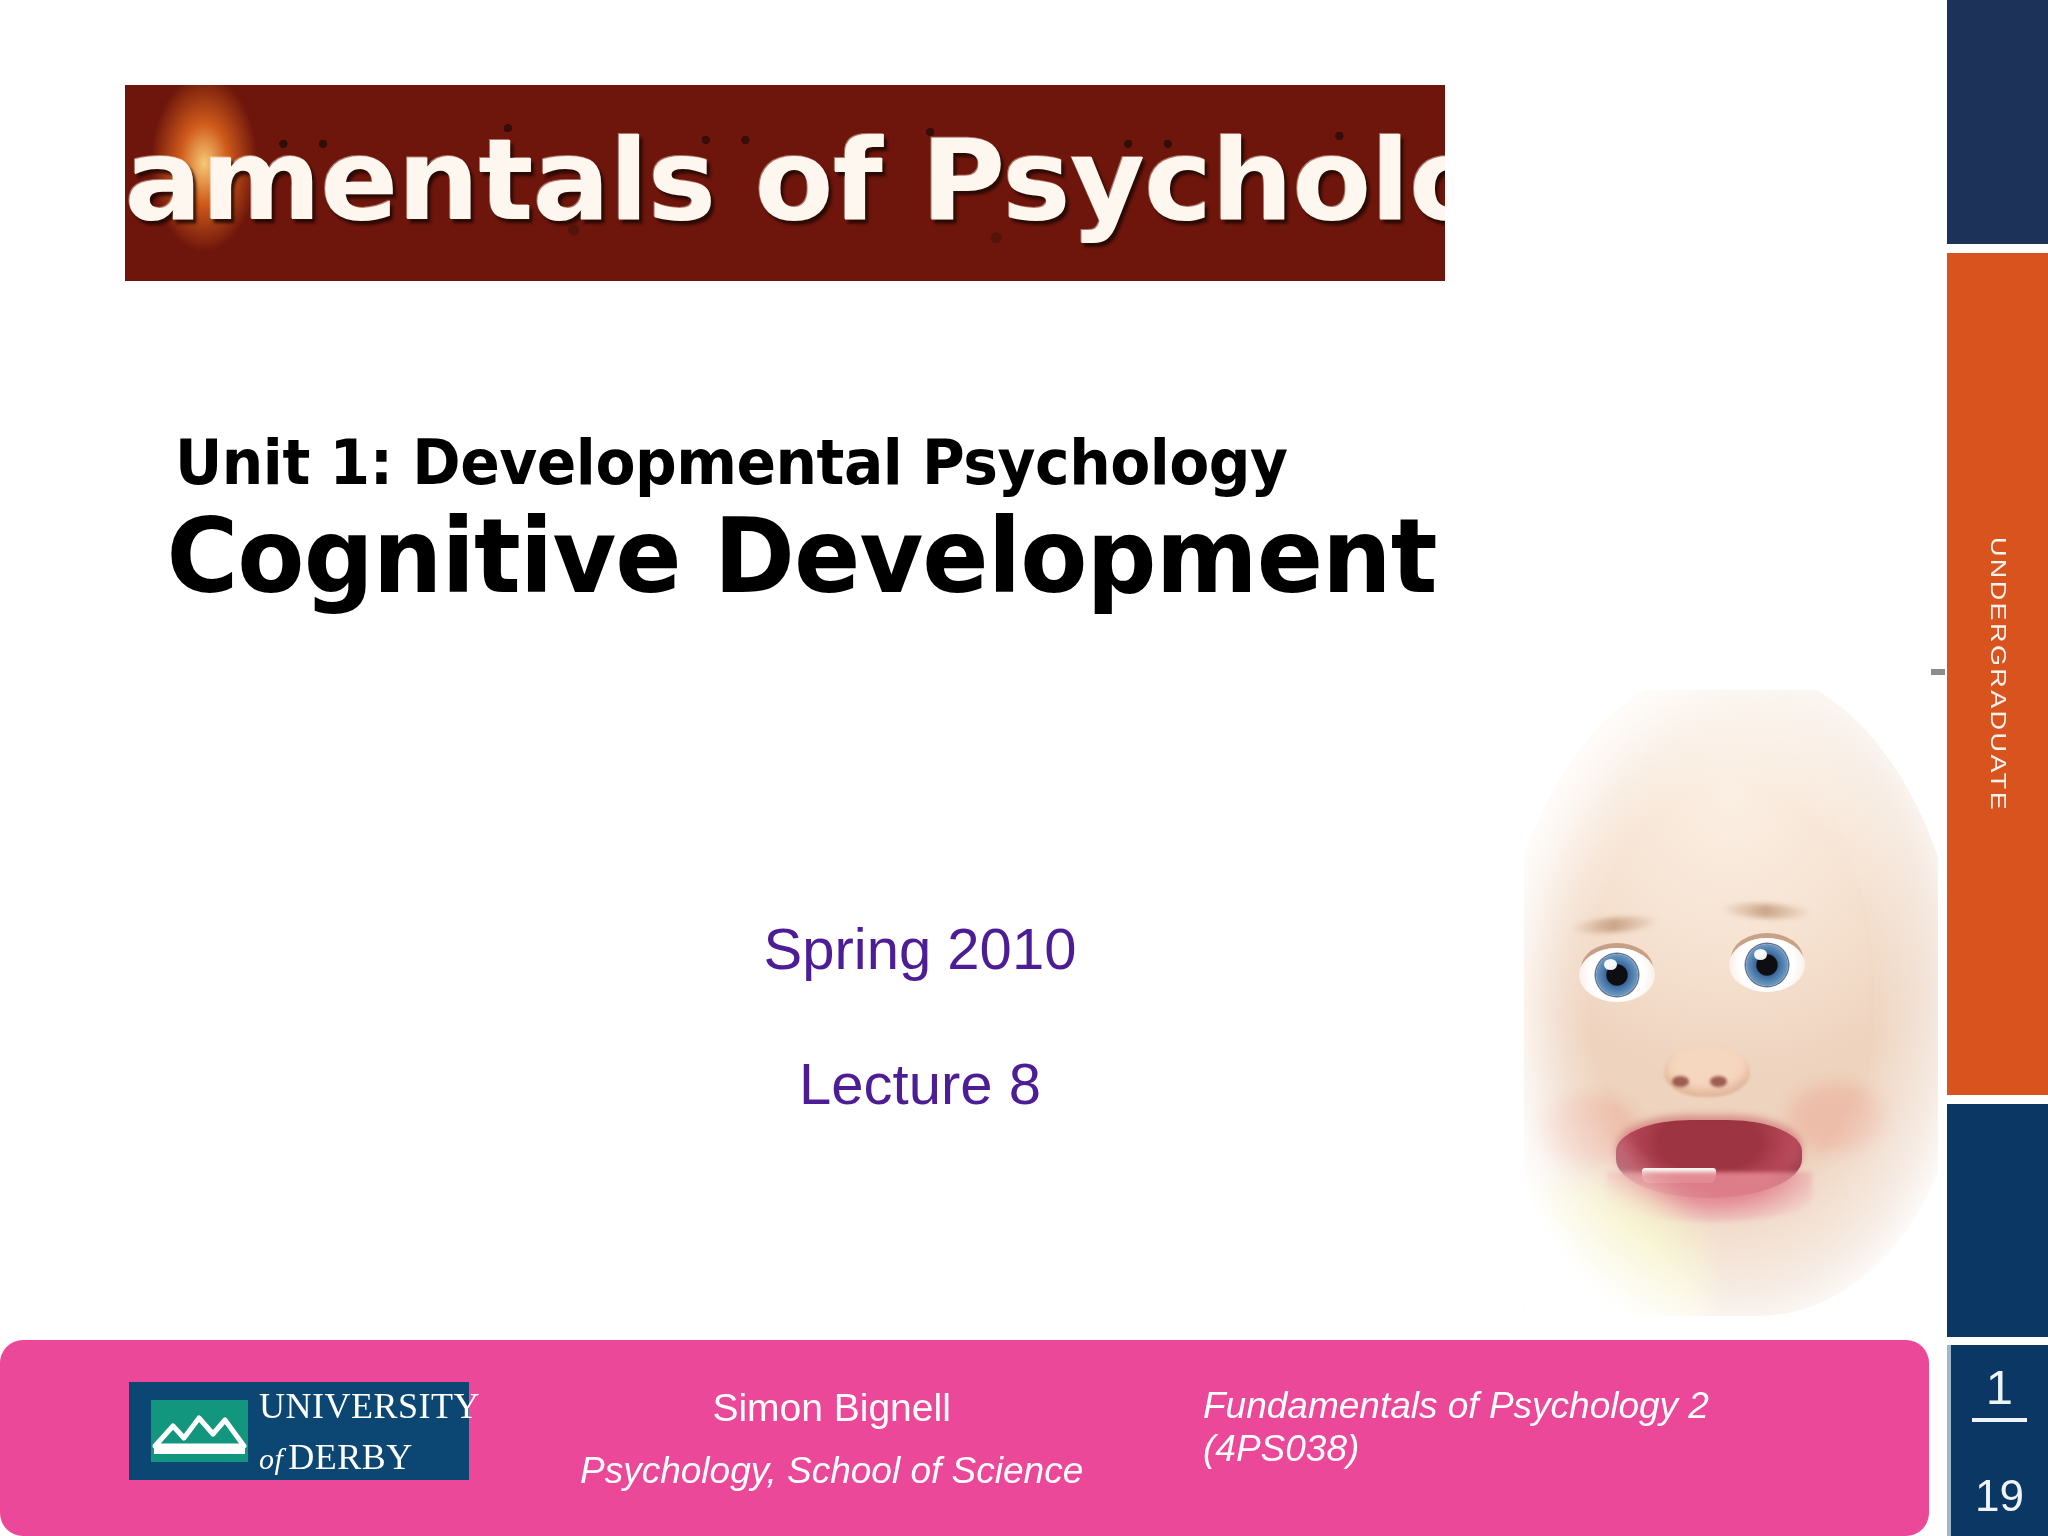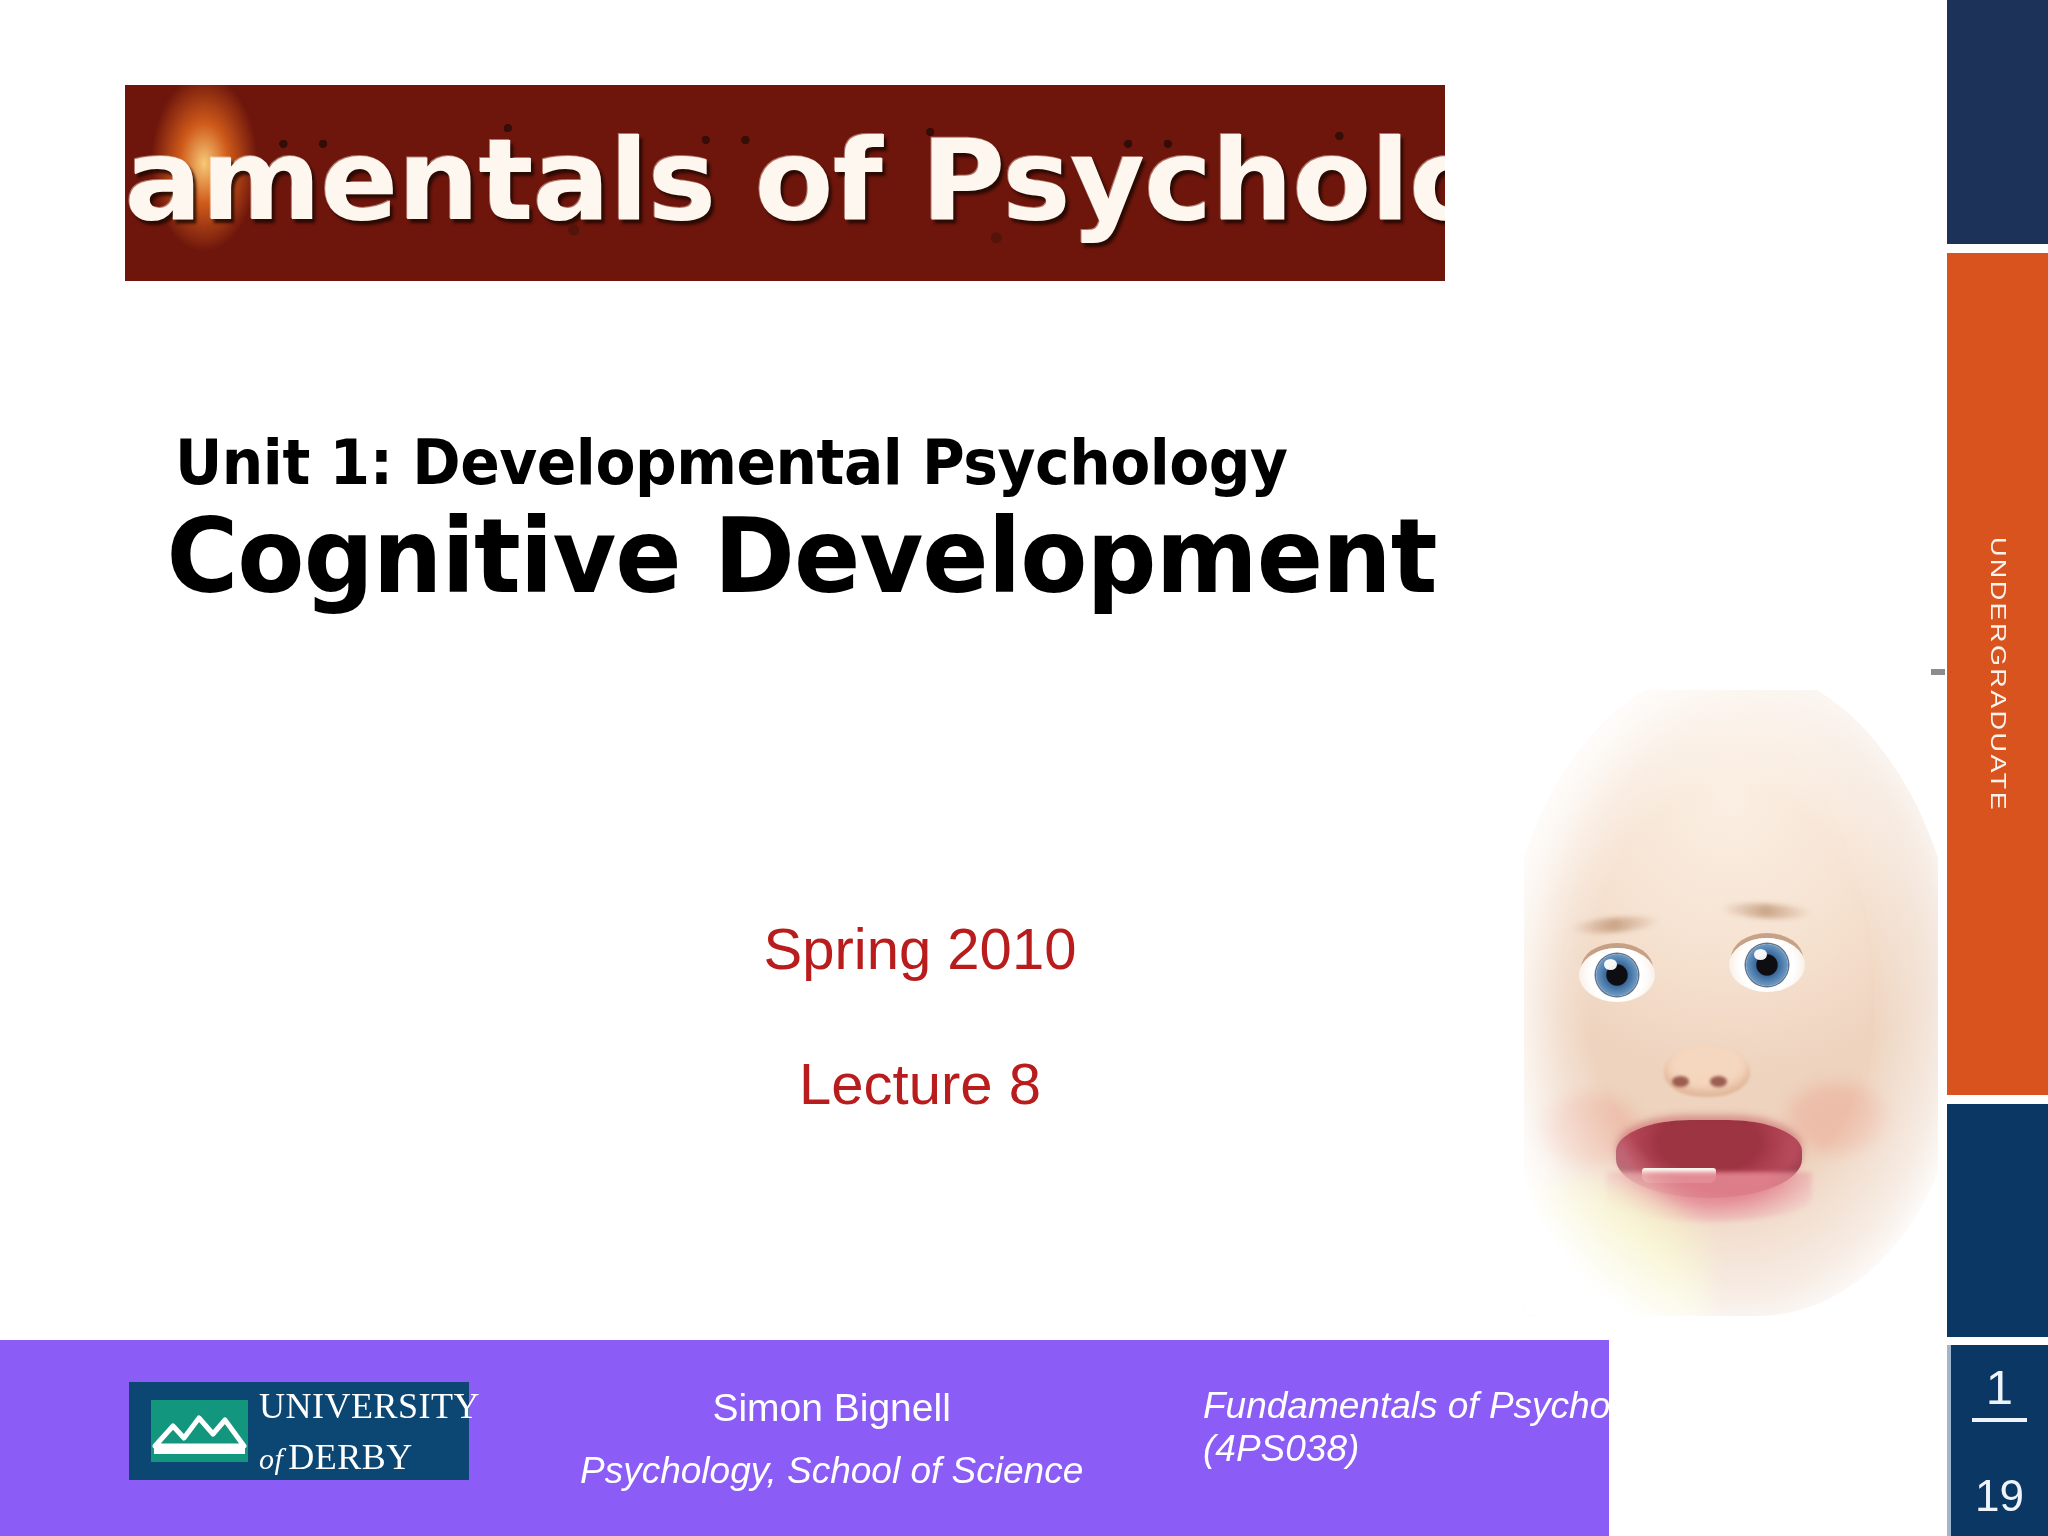--- a/index.html
+++ b/index.html
@@ -87,21 +87,21 @@
   }
 
   
   #session {
     position:absolute;
     left:560px; top:915px;
     width:720px;
     text-align:center;
     font-family:"Liberation Sans", sans-serif;
     font-size:58px;
-    color:#b91c1c;
+    color:#4c1d95;
   }
   #session .term { margin-bottom:68px; }
 
   
   #baby {
     position:absolute;
     left:1524px; top:690px;
     width:414px; height:626px;
     border-radius:10px;
     overflow:hidden;
@@ -262,22 +262,23 @@
   #sb-page .tot {
     font-family:"Liberation Sans", sans-serif;
     font-size:44px; color:#eef4fa; line-height:1;
     margin-top:52px;
   }
 
   
   #footer {
     position:absolute;
     left:0; top:1340px;
-    width:1609px; height:196px;
-    background:#8b5cf6;
+    width:1929px; height:196px;
+    background:#ec4899;
+    border-radius:23px;
   }
   #logo-box {
     position:absolute;
     left:129px; top:42px;
     width:340px; height:98px;
     background:#0c4673;
     display:flex; align-items:center;
   }
   #logo-mark {
     width:97px; height:62px;

